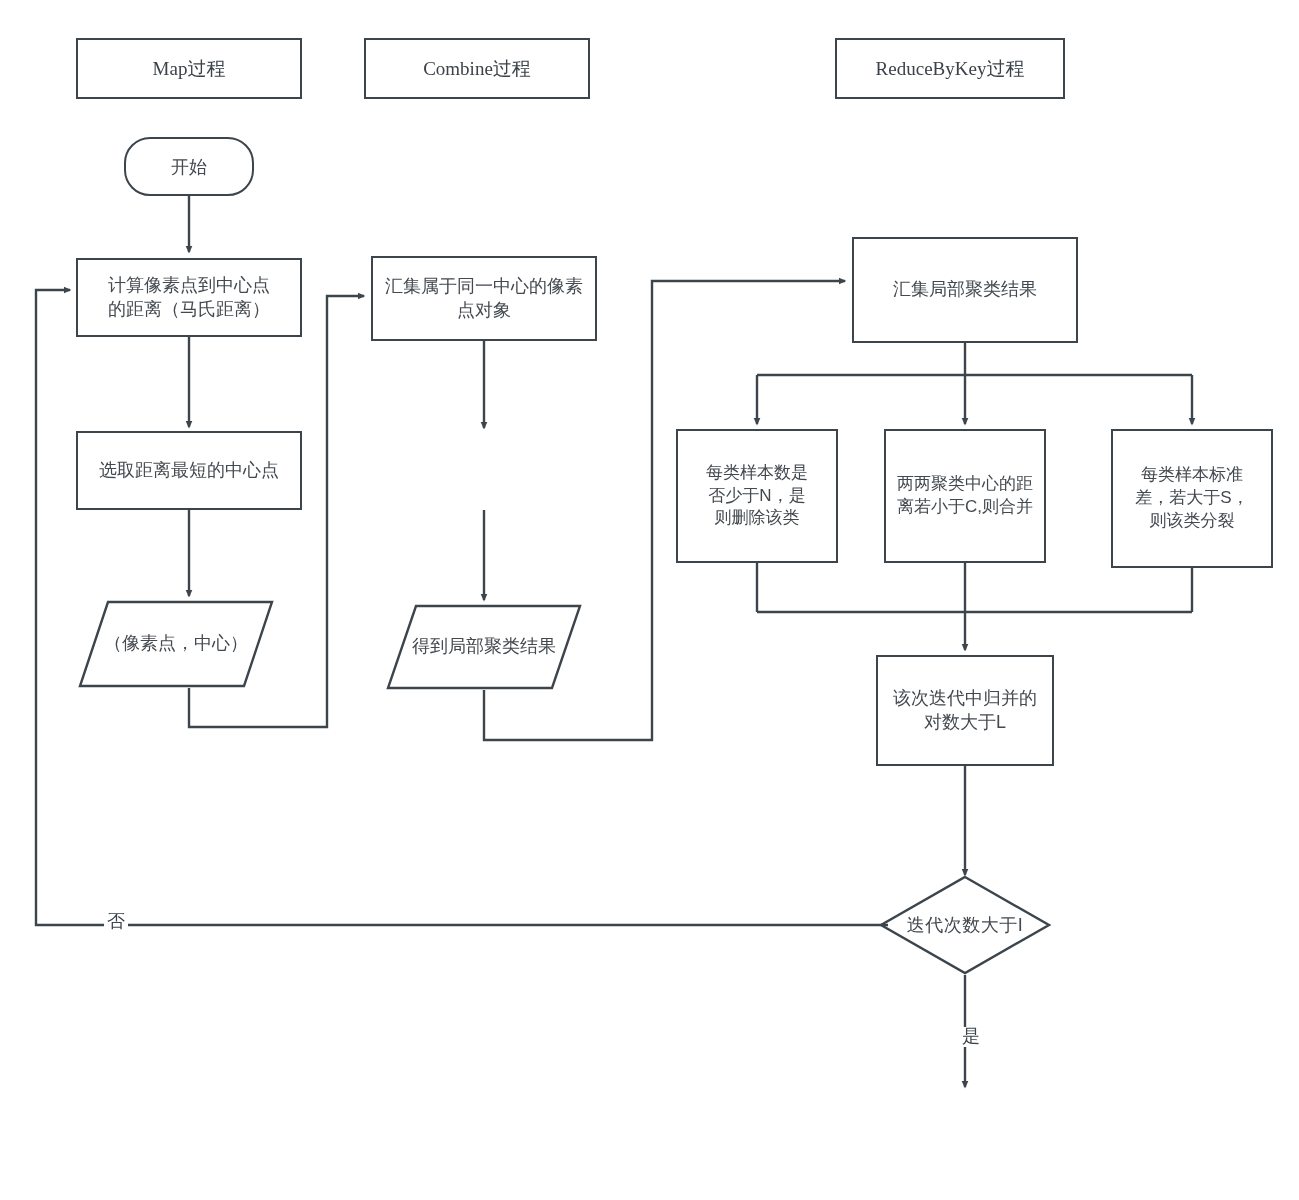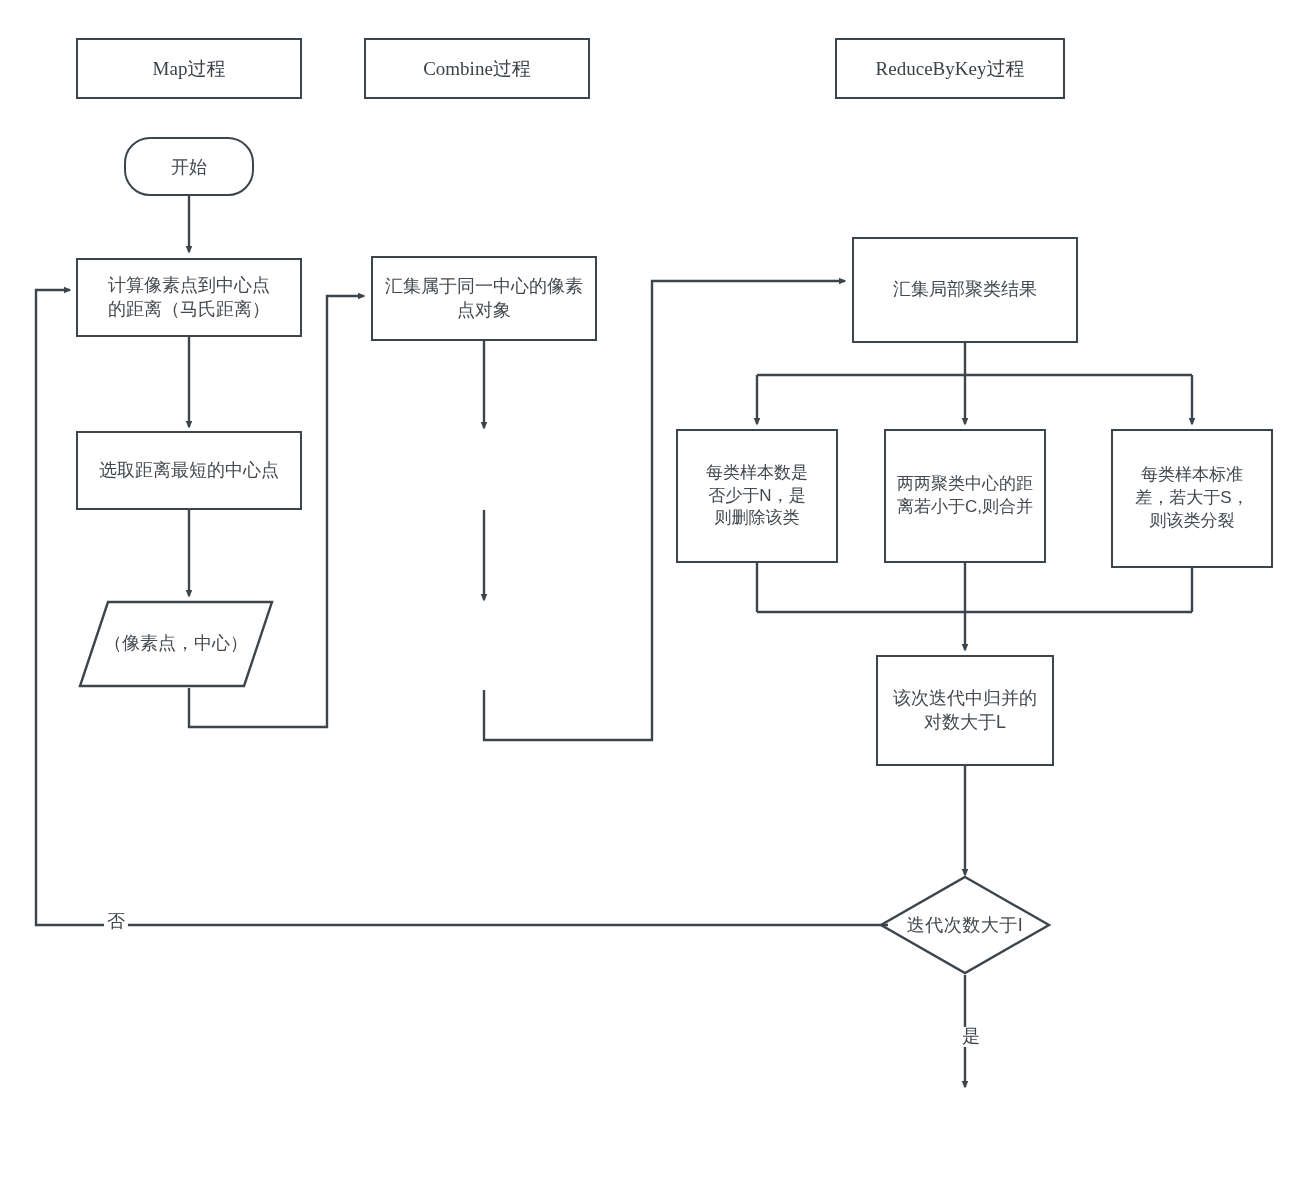--- a/index.html
+++ b/index.html
@@ -189,20 +189,26 @@
       <polygon class="ln" points="30,2 194,2 166,86 2,86" fill="#ffffff"></polygon>
     </svg>
     <div class="para-label">（像素点，中心）</div>
   </div>
 
   <div class="node rect proc" style="left:371px; top:256px; width:226px; height:85px; padding:0 12px;">
     <span>汇集属于同一中心的像素点对象</span>
   </div>
 
 
+  <div class="para-wrap" style="left:386px; top:604px; width:196px; height:86px;">
+    <svg width="196" height="86" viewBox="0 0 196 86">
+      <polygon class="ln" points="30,2 194,2 166,84 2,84" fill="#ffffff"></polygon>
+    </svg>
+    <div class="para-label">得到局部聚类结果</div>
+  </div>
 
   <div class="node rect proc" style="left:852px; top:237px; width:226px; height:106px;">
     <span>汇集局部聚类结果</span>
   </div>
 
   <div class="node rect proc proc-sm" style="left:676px; top:429px; width:162px; height:134px; padding:0 24px;">
     <span>每类样本数是否少于N，是则删除该类</span>
   </div>
 
   <div class="node rect proc proc-sm" style="left:884px; top:429px; width:162px; height:134px; padding:0 8px;">

